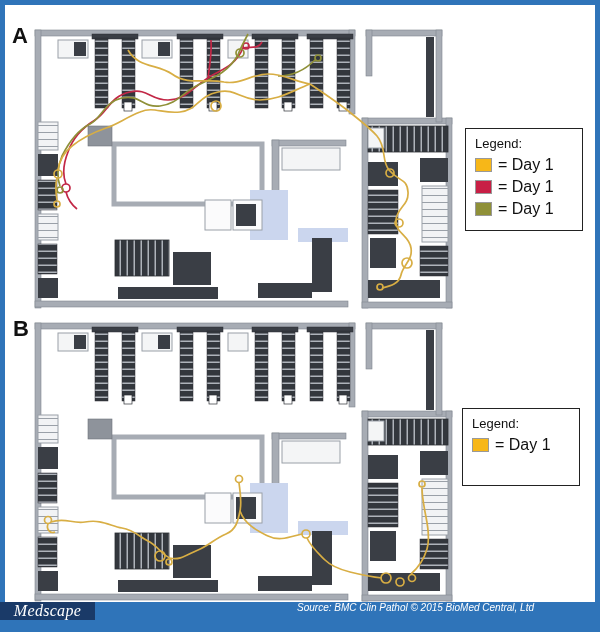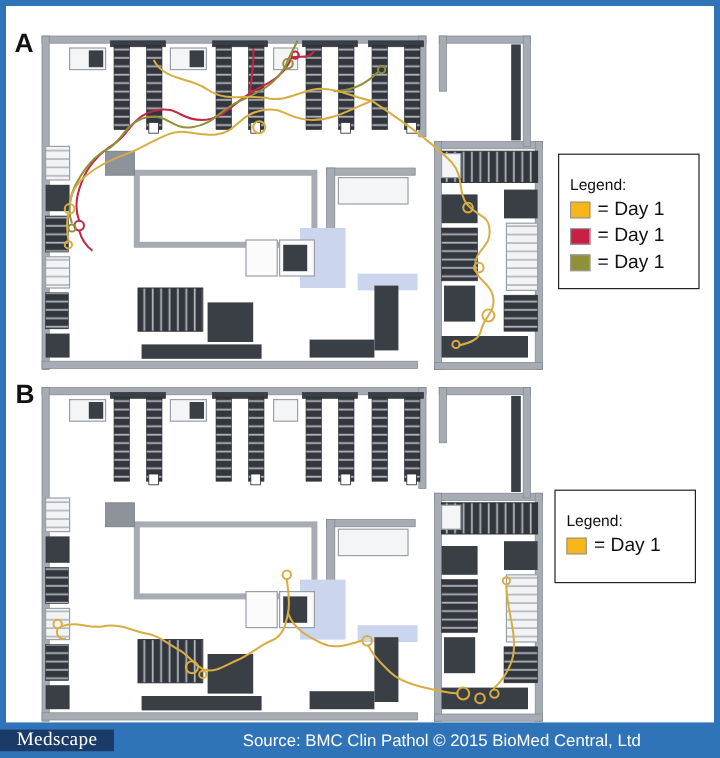--- a/index.html
+++ b/index.html
@@ -12,38 +12,38 @@
     position:absolute; left:5px; top:5px; width:590px; height:597px;
     background:#ffffff; overflow:hidden;
   }
   .panel-label{
     position:absolute; font-size:22px; font-weight:bold; color:#111;
     font-family:"Liberation Sans", sans-serif;
   }
   .plan-svg{ position:absolute; }
   .legend{
     position:absolute; width:118px; background:#ffffff;
-    border:1.5px solid #222; padding:17px 8px 8px 9px; box-sizing:border-box;
+    border:1.5px solid #222; padding:7px 8px 8px 9px; box-sizing:border-box;
     min-height:78px;
   }
   .legend-title{ font-size:13px; color:#111; margin-bottom:5px; }
   .legend-row{ display:flex; align-items:center; margin-bottom:4px; }
   .swatch{ width:15px; height:12px; display:inline-block; margin-right:6px; border:0.5px solid #999; }
   .legend-label{ font-size:16px; color:#111; }
   .footer{
     position:absolute; left:0; bottom:0; width:544px; height:30px;
-    display:flex; align-items:center;
+    display:flex; align-items:flex-start;font-style:italic;
   }
   .logo-box{
     width:95px; background:#1A3A68; color:#fff;
     display:flex; align-items:center; justify-content:center;
     font-family:"Liberation Serif", serif; font-size:16px; letter-spacing:0.3px;
   }
   .source-box{
-    flex:1; background:#2F74B9; color:#fff; font-size:14px;
+    flex:1; background:#2F74B9; color:#fff; font-size:10px;
     display:flex; align-items:center; justify-content:flex-end;
     padding-right:10px;
   }
 </style>
 </head>
 <body>
 
 <div class="frame">
   <div class="canvas">
 

